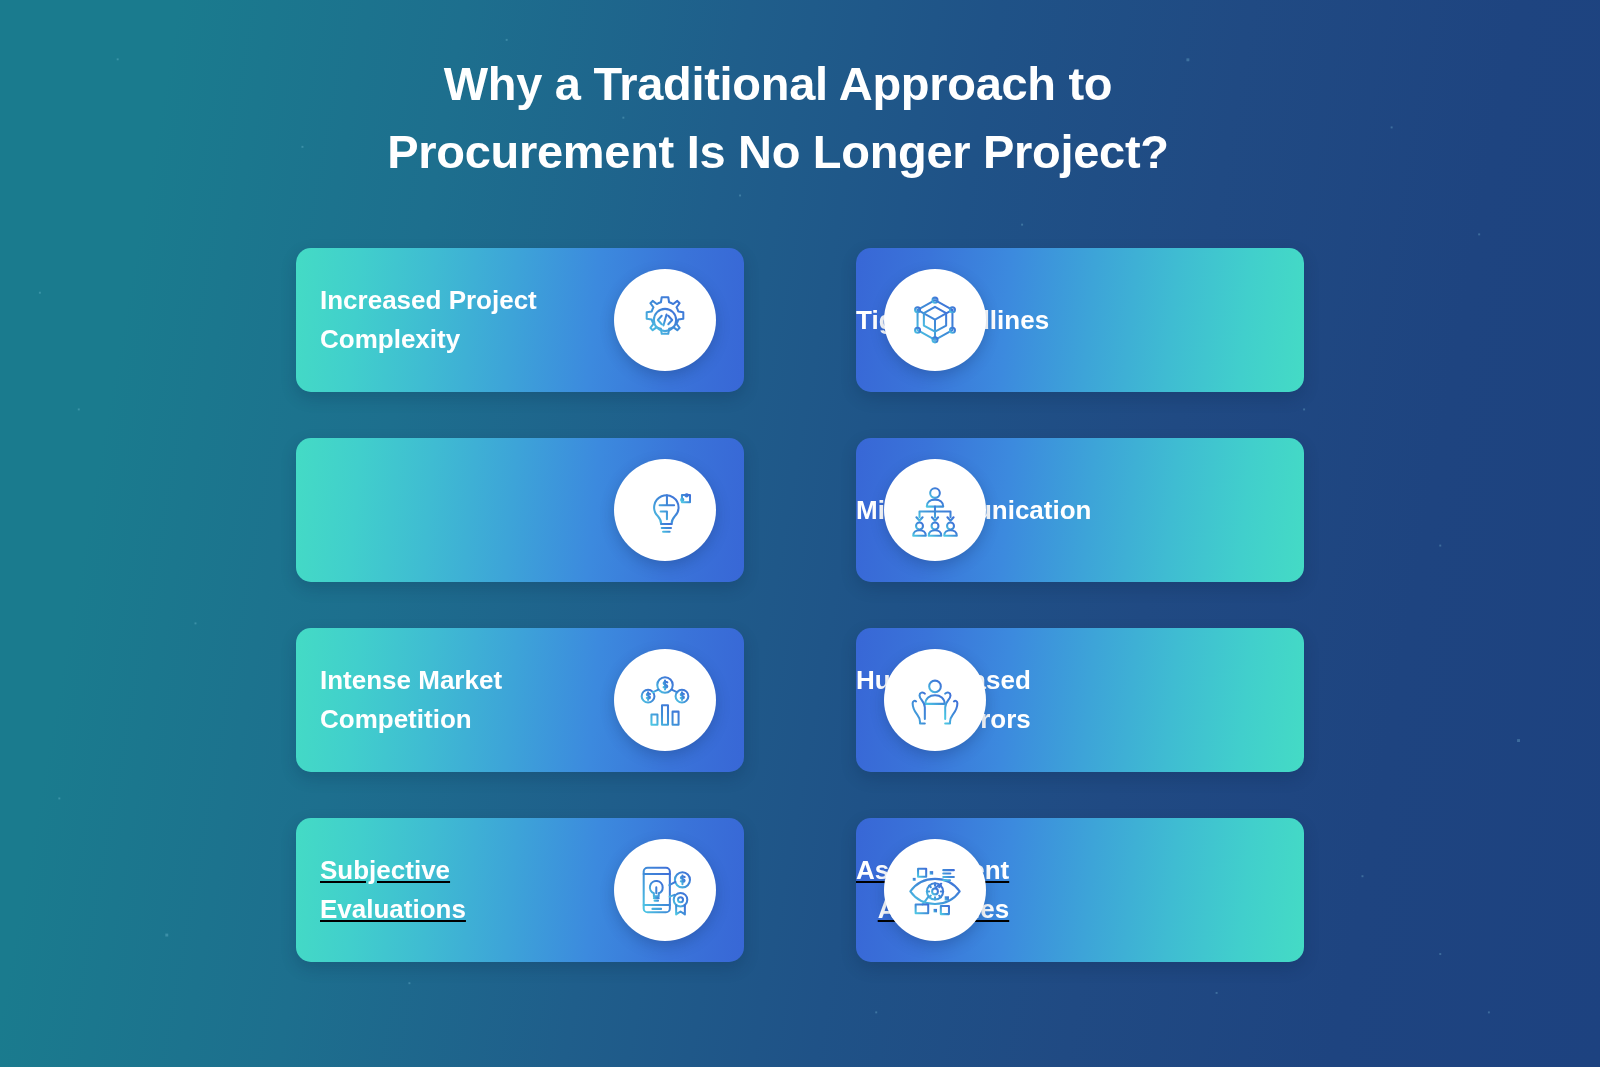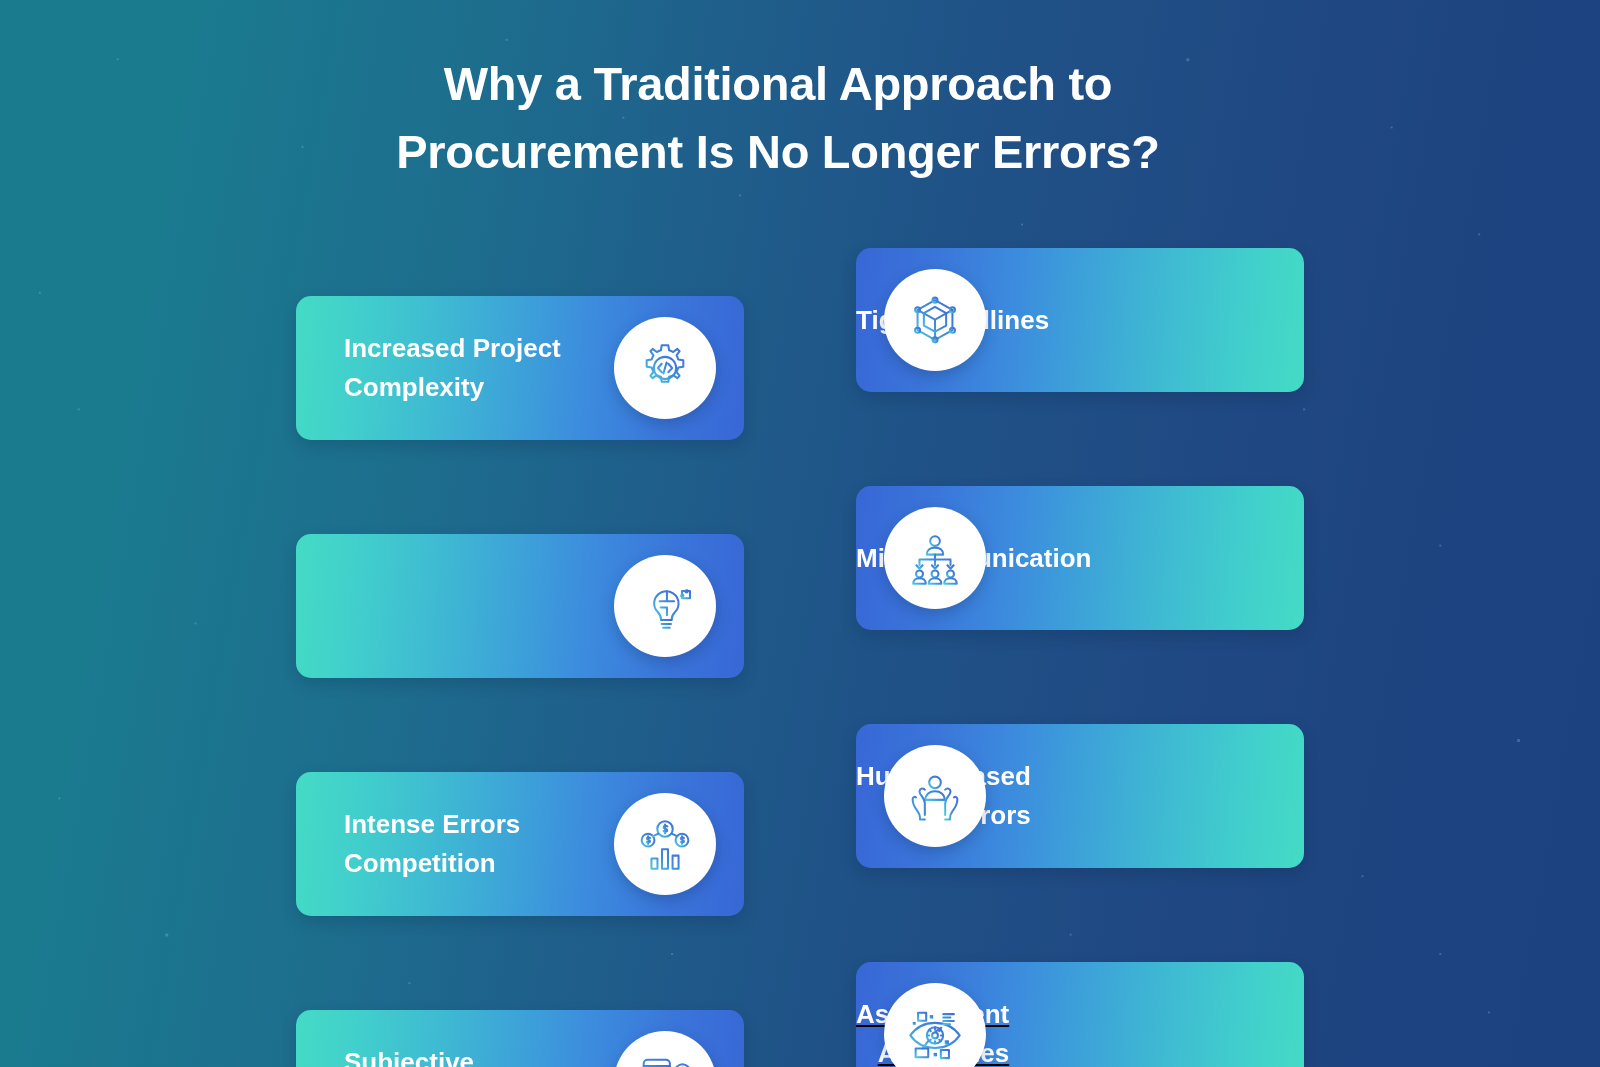--- a/index.html
+++ b/index.html
@@ -48,22 +48,21 @@
     width:448px; height:144px;
     border-radius:15px;
     display:flex;
     align-items:center;
     box-shadow:0 6px 16px rgba(8,30,60,.20);
   }
   .card.left {
     background:linear-gradient(95deg, #44dbc5 0%, #41cfcc 14%, #3fbcd2 30%,
                                       #3da4d8 48%, #3c8ade 66%, #3a74d9 84%, #3867d6 100%);
     justify-content:flex-start;
-    padding-left:48px;
-    margin-top:48px;
+    padding-left:24px;
   }
   .card.right {
     background:linear-gradient(95deg, #3867d6 0%, #3a74d9 16%, #3c8ade 34%,
                                       #3da4d8 52%, #3fbcd2 70%, #41cfcc 86%, #44dbc5 100%);
     justify-content:flex-end;
     padding-right:48px;
     flex-direction:row-reverse;
   }
 
   .card-label {
@@ -135,21 +134,21 @@
         <stop offset="0%" stop-color="#3f6fd8"></stop>
         <stop offset="55%" stop-color="#3f8ed8"></stop>
         <stop offset="100%" stop-color="#4ec8e4"></stop>
       </linearGradient>
     </defs>
   </svg>
 
   <div class="title-wrap">
     <h1 class="title">
       <span class="line">Why a Traditional Approach to</span>
-      <span class="line">Procurement Is No Longer Errors?</span>
+      <span class="line">Procurement Is No Longer Project?</span>
     </h1>
   </div>
 
   <div class="grid">
 
     <div class="row">
 
       <div class="card left">
         <span class="card-label">Increased Project
 Complexity</span>
@@ -209,21 +208,21 @@
             <circle class="ln" cx="48" cy="48.5" r="3.6"></circle>
             <path class="ln" d="M41.5 58.5c0-3.6 2.9-5.6 6.5-5.6s6.5 2 6.5 5.6z"></path>
           </svg>
         </span>
       </div>
     </div>
 
     <div class="row">
 
       <div class="card left">
-        <span class="card-label">Intense Errors
+        <span class="card-label">Intense Market
 Competition</span>
         <span class="icon-bubble">
           <svg viewBox="0 0 64 64">
             <circle class="ln" cx="32" cy="16.5" r="8"></circle>
             <path class="ln" d="M32 11.8v9.4M34.4 13.8c-.8-.7-3.9-1.1-3.9.9s3.9.9 3.9 3-3.1 1.7-3.9 1"></path>
             <circle class="ln" cx="14.5" cy="28" r="6.6"></circle>
             <path class="ln" d="M14.5 24.1v7.8M16.5 25.8c-.7-.6-3.3-.9-3.3.8s3.3.7 3.3 2.5-2.6 1.4-3.3.8"></path>
             <circle class="ln" cx="49.5" cy="28" r="6.6"></circle>
             <path class="ln" d="M49.5 24.1v7.8M51.5 25.8c-.7-.6-3.3-.9-3.3.8s3.3.7 3.3 2.5-2.6 1.4-3.3.8"></path>
             <path class="ln" d="M25.2 21.3l-6 2.8M38.8 21.3l6 2.8"></path>

